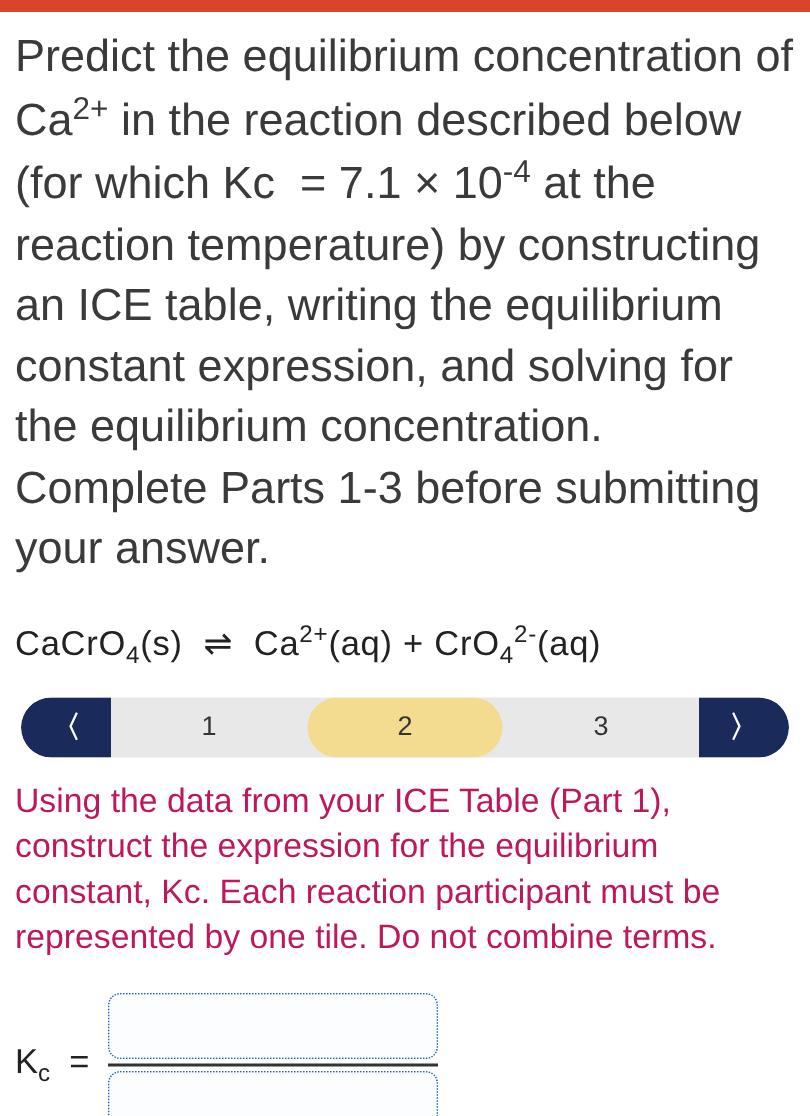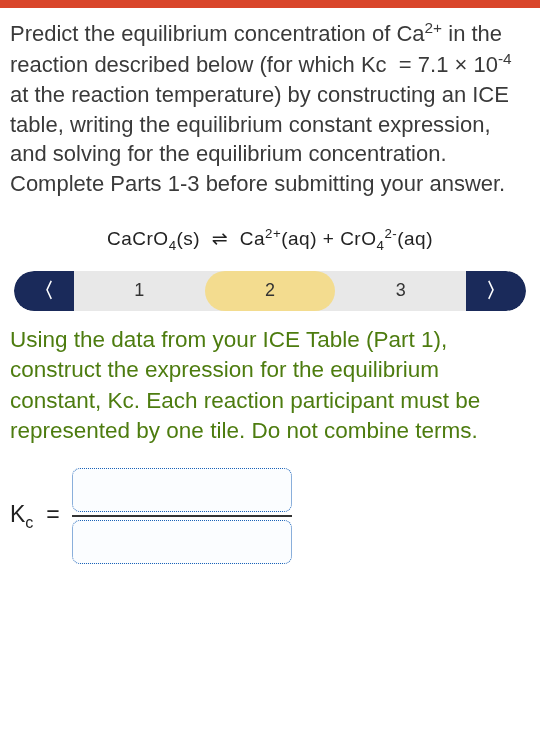--- a/index.html
+++ b/index.html
@@ -12,28 +12,27 @@
     overflow: hidden;
   }
   .top-bar {
     height: 8px;
     background: #d9452a;
   }
   .content {
     padding: 10px 10px 0 10px;
   }
   .prompt {
-    font-size: 22px;
+    font-size: 30px;
     line-height: 1.35;
     color: #3a3a3a;
     margin-bottom: 18px;
   }
   .eqn {
-    font-size: 19px;
-    text-align: center;
+    font-size: 23px;
     margin: 27px 0 18px 0;
     letter-spacing: 0.5px;
   }
   sub { font-size: 0.7em; }
   sup { font-size: 0.7em; }
   .stepper {
     display: flex;
     align-items: center;
     background: #e8e8e8;
     height: 40px;
@@ -64,21 +63,21 @@
     color: #333;
     position: relative;
   }
   .step.active {
     background: #f3dc8f;
     border-radius: 20px;
   }
   .instructions {
     font-size: 22.5px;
     line-height: 1.35;
-    color: #4d7c0f;
+    color: #be185d;
     margin-bottom: 22px;
   }
   .kc-row {
     display: flex;
     align-items: center;
     gap: 12px;
     margin-top: 8px;
   }
   .kc-label, .kc-value {
     font-size: 23px;

